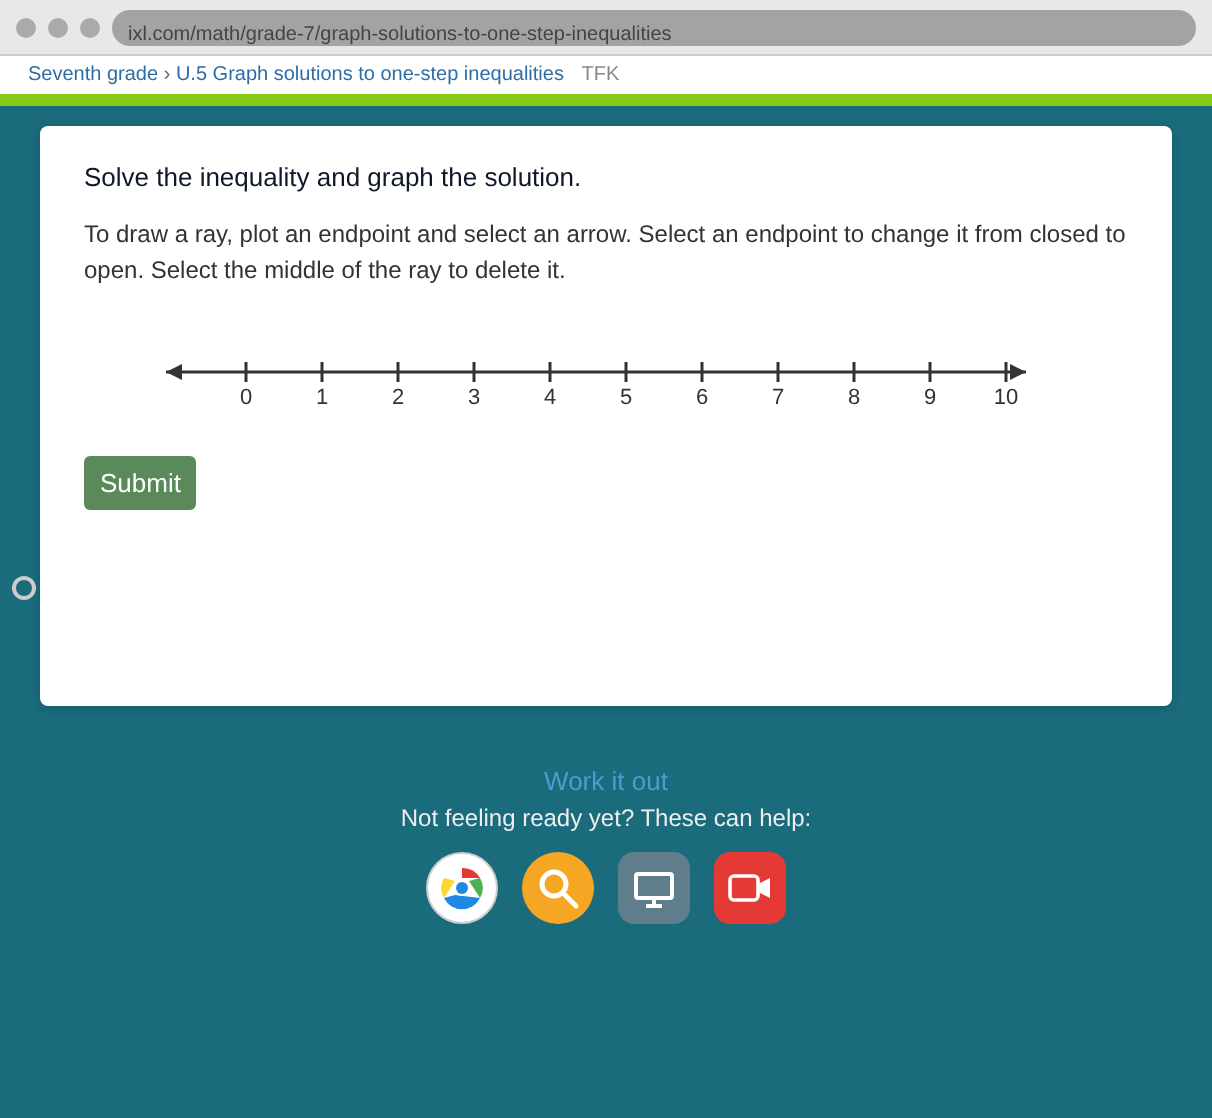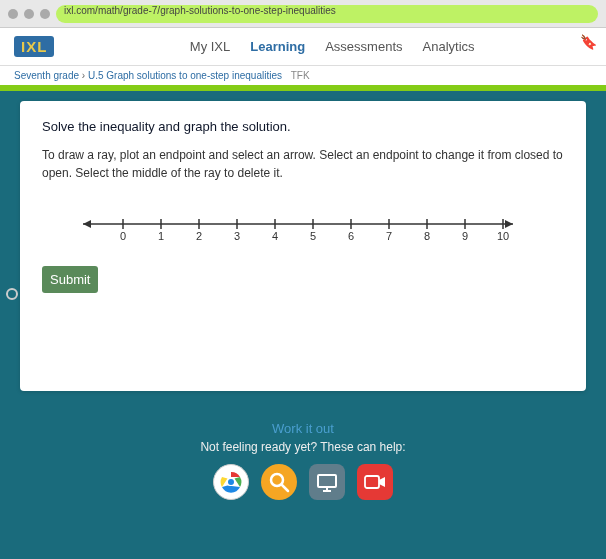--- a/index.html
+++ b/index.html
@@ -26,27 +26,27 @@
 
     .browser-btn {
       width: 10px;
       height: 10px;
       border-radius: 50%;
       background: #aaa;
     }
 
     .browser-url {
       flex: 1;
-      background: #bef264;
+      background: #a3a3a3;
       border-radius: 10px;
       height: 18px;
       font-size: 10px;
       color: #444;
       display: flex;
-      align-items: flex-start;
+      align-items: flex-end;
       padding: 0 8px;
       overflow: hidden;
     }
 
     
     .screen-bg {
       background: #1a6b7c;
       width: 100%;
       height: calc(100% - 28px);
       position: relative;
@@ -223,32 +223,20 @@
   <div class="browser-btn"></div>
   <div class="browser-btn"></div>
   <div class="browser-btn"></div>
   <div class="browser-url">
     <span>ixl.com/math/grade-7/graph-solutions-to-one-step-inequalities</span>
   </div>
 </div>
 
 <div class="screen-bg">
 
-  <div class="ixl-header">
-    <div class="ixl-logo">
-      <span>I</span><span style="color:#e8c84a">XL</span>
-    </div>
-    <div class="nav-links">
-      <span class="nav-link">My IXL</span>
-      <span class="nav-link active">Learning</span>
-      <span class="nav-link">Assessments</span>
-      <span class="nav-link">Analytics</span>
-    </div>
-    <span class="bookmark-icon">🔖</span>
-  </div>
 
   <div class="breadcrumb-bar">
     <span style="color:#2e6da4;cursor:pointer;">Seventh grade</span>
     <span> › </span>
     <span style="color:#2e6da4;cursor:pointer;">U.5 Graph solutions to one-step inequalities</span>
     <span style="margin-left:6px;color:#888;">TFK</span>
   </div>
 
   <div class="content-area">
 

